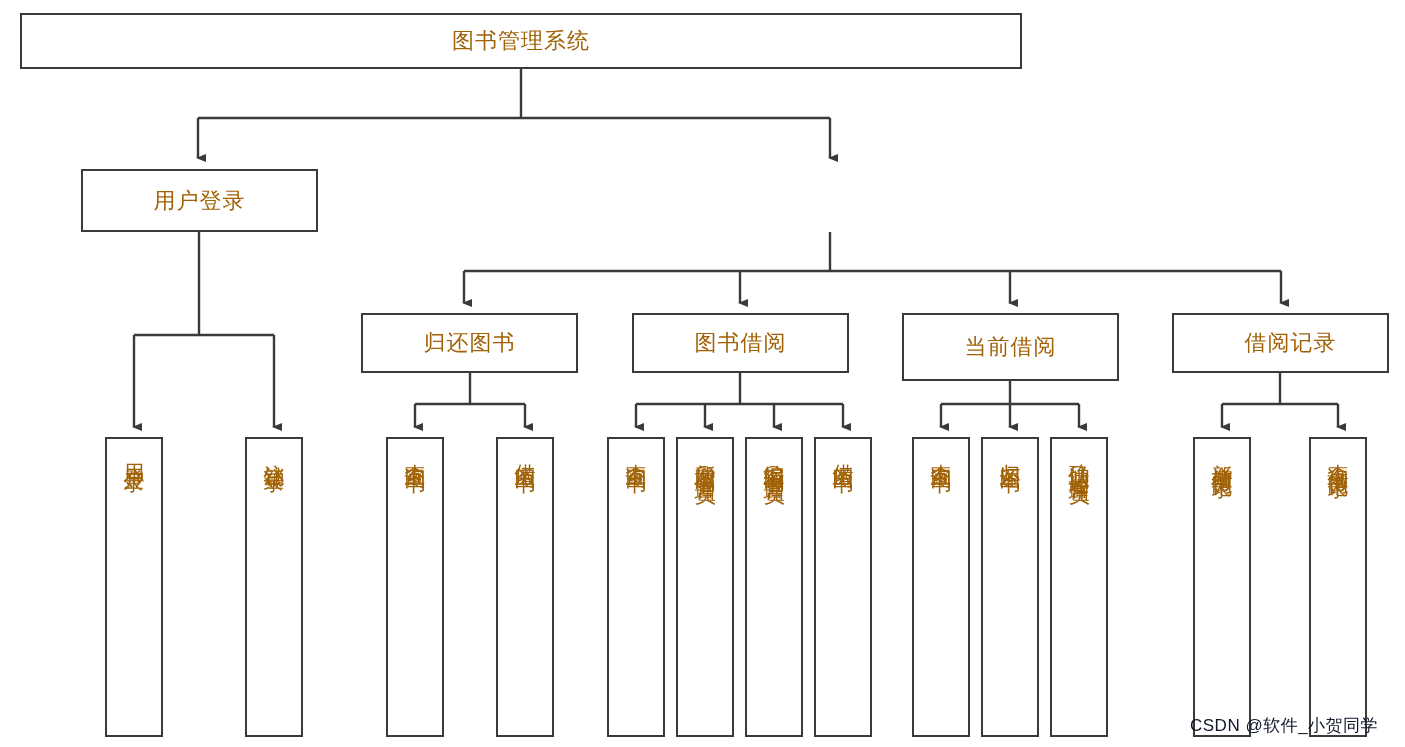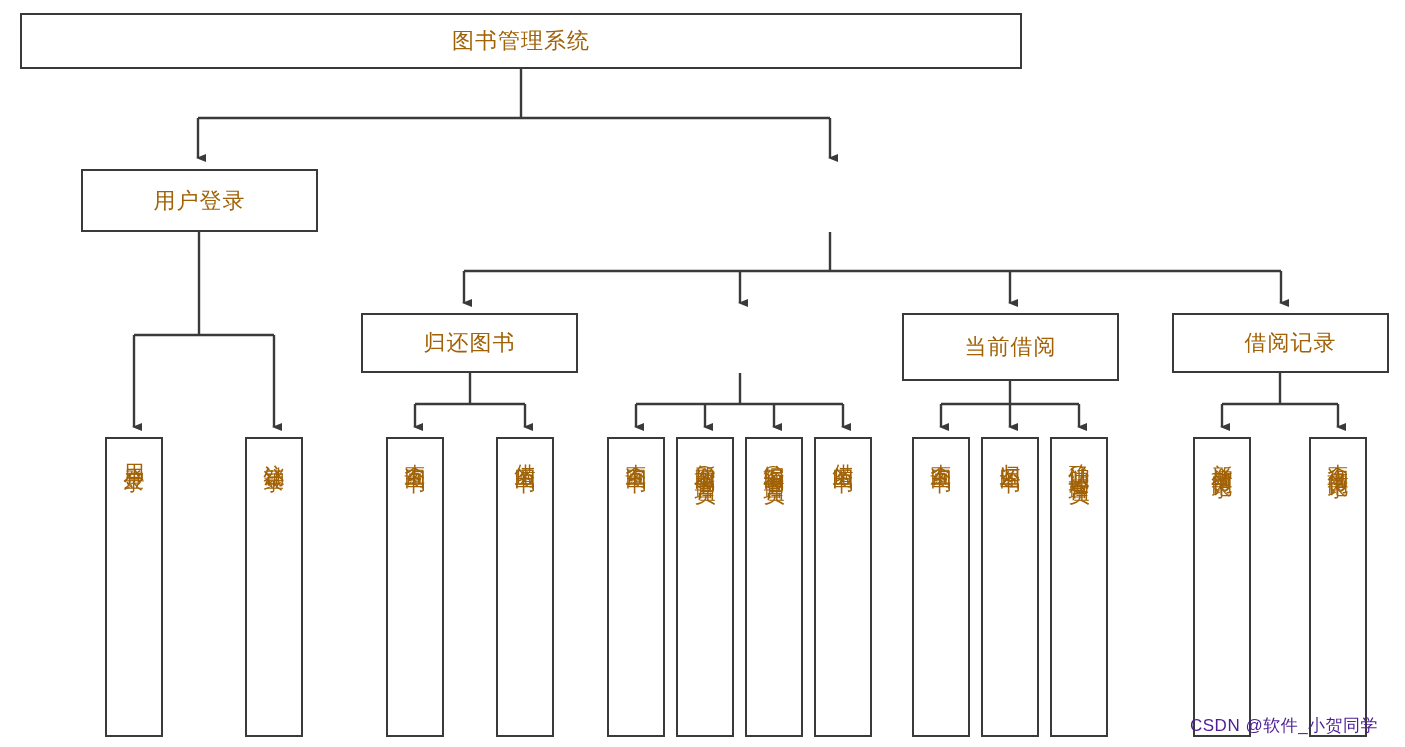--- a/index.html
+++ b/index.html
@@ -48,21 +48,21 @@
   }
   .node.v .vtext {
     writing-mode: vertical-rl;
     text-orientation: upright;
     letter-spacing: 3px;
     white-space: nowrap;
   }
   .watermark {
     position: absolute;
     font-size: 17px;
-    color: #4c1d95;
+    color: #0f172a;
     letter-spacing: 0.5px;
     white-space: nowrap;
     user-select: none;
   }
 </style>
 </head>
 <body>
 
 <div id="canvas">
 
@@ -122,20 +122,23 @@
     <span>图书管理系统</span>
   </div>
 
   <div class="node h" style="left:81px; top:169px; width:237px; height:63px;">
     <span>用户登录</span>
   </div>
 
   <div class="node h" style="left:361px; top:313px; width:217px; height:60px;">
     <span>归还图书</span>
   </div>
+  <div class="node h" style="left:632px; top:313px; width:217px; height:60px;">
+    <span>图书借阅</span>
+  </div>
   <div class="node h" style="left:902px; top:313px; width:217px; height:68px;">
     <span>当前借阅</span>
   </div>
   <div class="node h" style="left:1172px; top:313px; width:217px; height:60px;padding-left:20px;">
     <span>借阅记录</span>
   </div>
 
   <div class="node v" style="left:105px; top:437px; width:58px; height:300px;">
     <span class="vtext">用户登录</span>
   </div>

